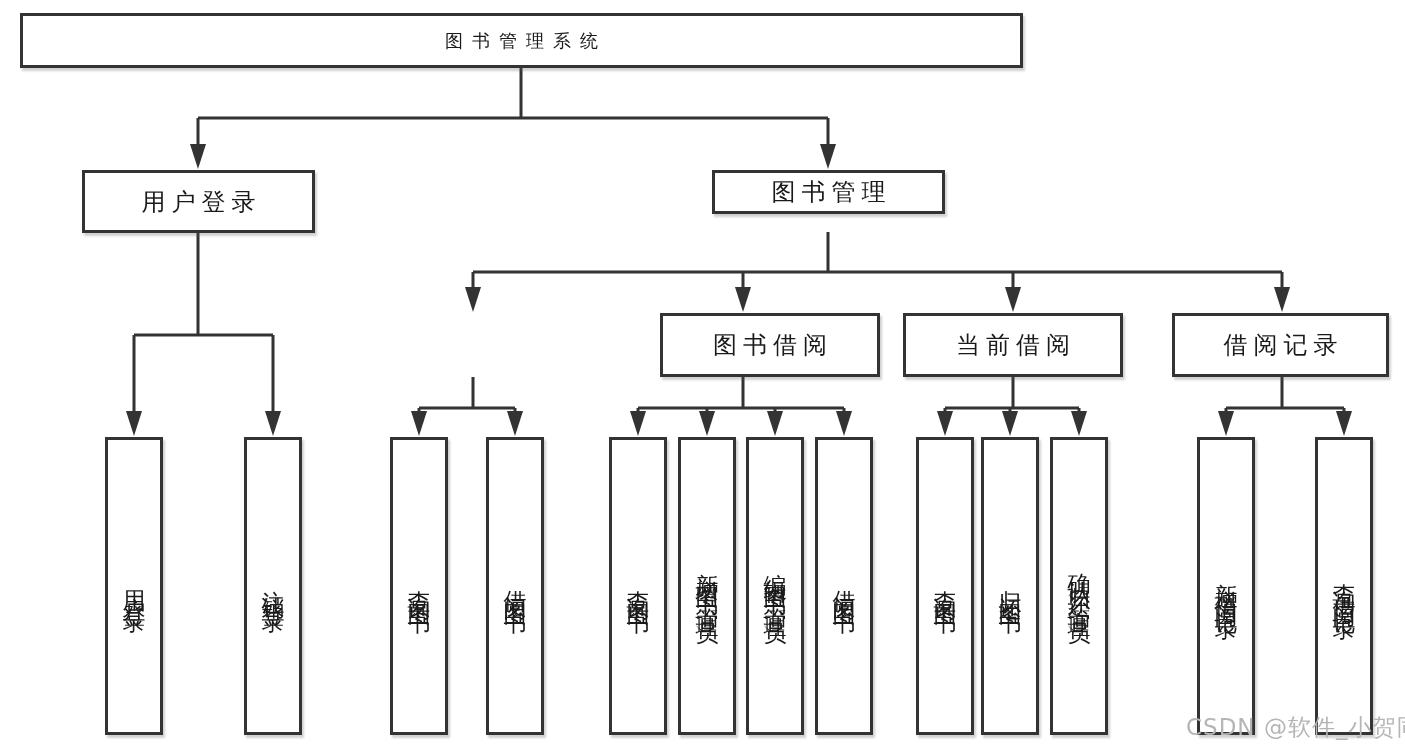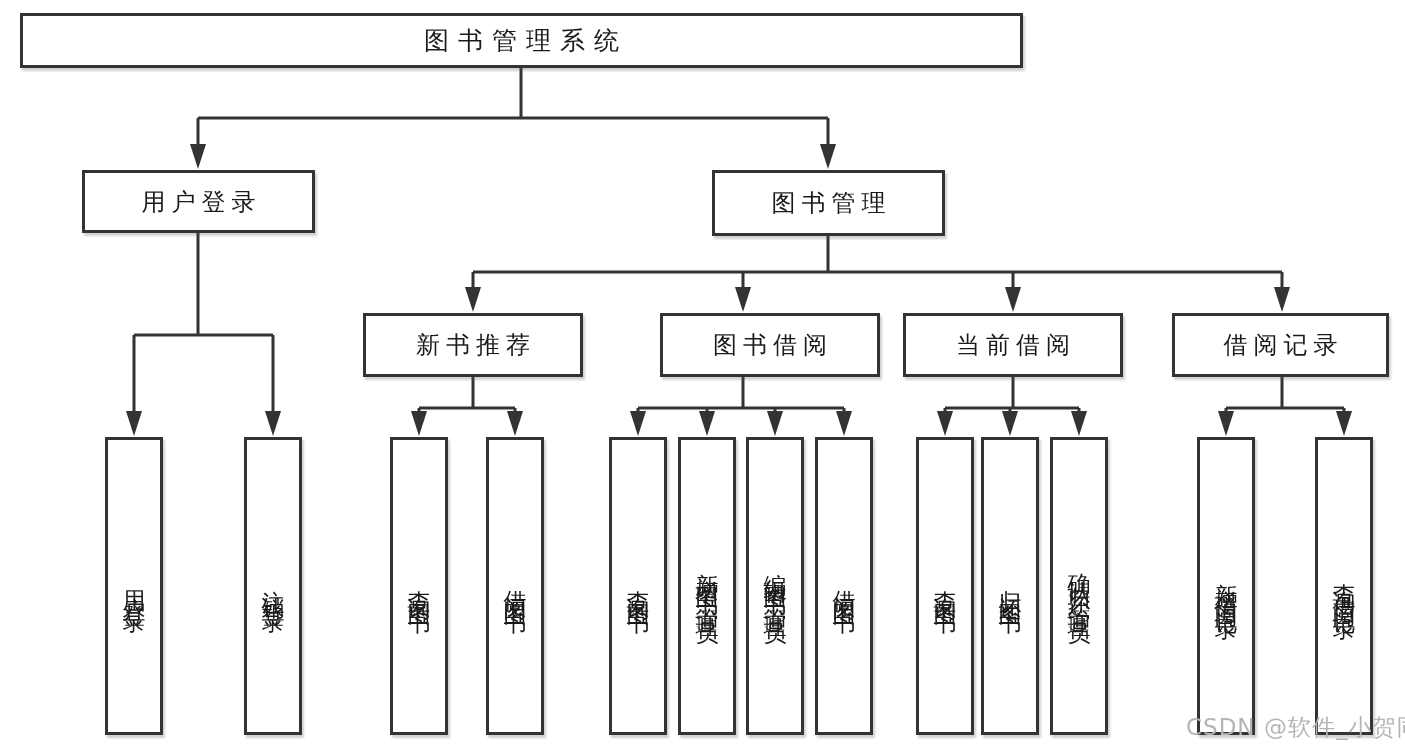--- a/index.html
+++ b/index.html
@@ -32,21 +32,21 @@
     justify-content: center;
     box-shadow: 2px 3px 2px rgba(90,90,90,0.28);
     white-space: nowrap;
   }
   .node.h {
     font-size: 24px;
     letter-spacing: 6px;
     text-indent: 6px; 
   }
   .node.root {
-    font-size: 25px;
+    font-size: 18px;
     letter-spacing: 9px;
     text-indent: 9px;
   }
   .node.v {
     writing-mode: vertical-rl;
     text-orientation: mixed;
     font-size: 23px;
     letter-spacing: 7px;
     white-space: normal;
     line-height: 1;
@@ -106,23 +106,22 @@
       <polygon points="1002,411 1018,411 1010,436"></polygon>
       <polygon points="1071,411 1087,411 1079,436"></polygon>
       <polygon points="1218,411 1234,411 1226,436"></polygon>
       <polygon points="1336,411 1352,411 1344,436"></polygon>
     </g>
   </svg>
 
   <div class="node h root" style="left:20px; top:13px; width:1003px; height:55px">图书管理系统</div>
 
   <div class="node h" style="left:82px; top:170px; width:233px; height:63px">用户登录</div>
-  <div class="node h" style="left:712px; top:170px; width:233px; height:66px">图书管理</div>
+  <div class="node h" style="left:712px; top:170px; width:233px; height:44px">图书管理</div>
 
-  <div class="node h" style="left:363px; top:313px; width:220px; height:64px">新书推荐</div>
   <div class="node h" style="left:660px; top:313px; width:220px; height:64px">图书借阅</div>
   <div class="node h" style="left:1172px; top:313px; width:217px; height:64px">借阅记录</div>
   <div class="node h" style="left:903px; top:313px; width:220px; height:64px">当前借阅</div>
 
   <div class="node v" style="left:105px; top:437px; width:58px; height:298px">用户登录</div>
   <div class="node v" style="left:244px; top:437px; width:58px; height:298px">注销登录</div>
 
   <div class="node v" style="left:390px; top:437px; width:58px; height:298px">查询图书</div>
   <div class="node v" style="left:486px; top:437px; width:58px; height:298px">借阅图书</div>
 

